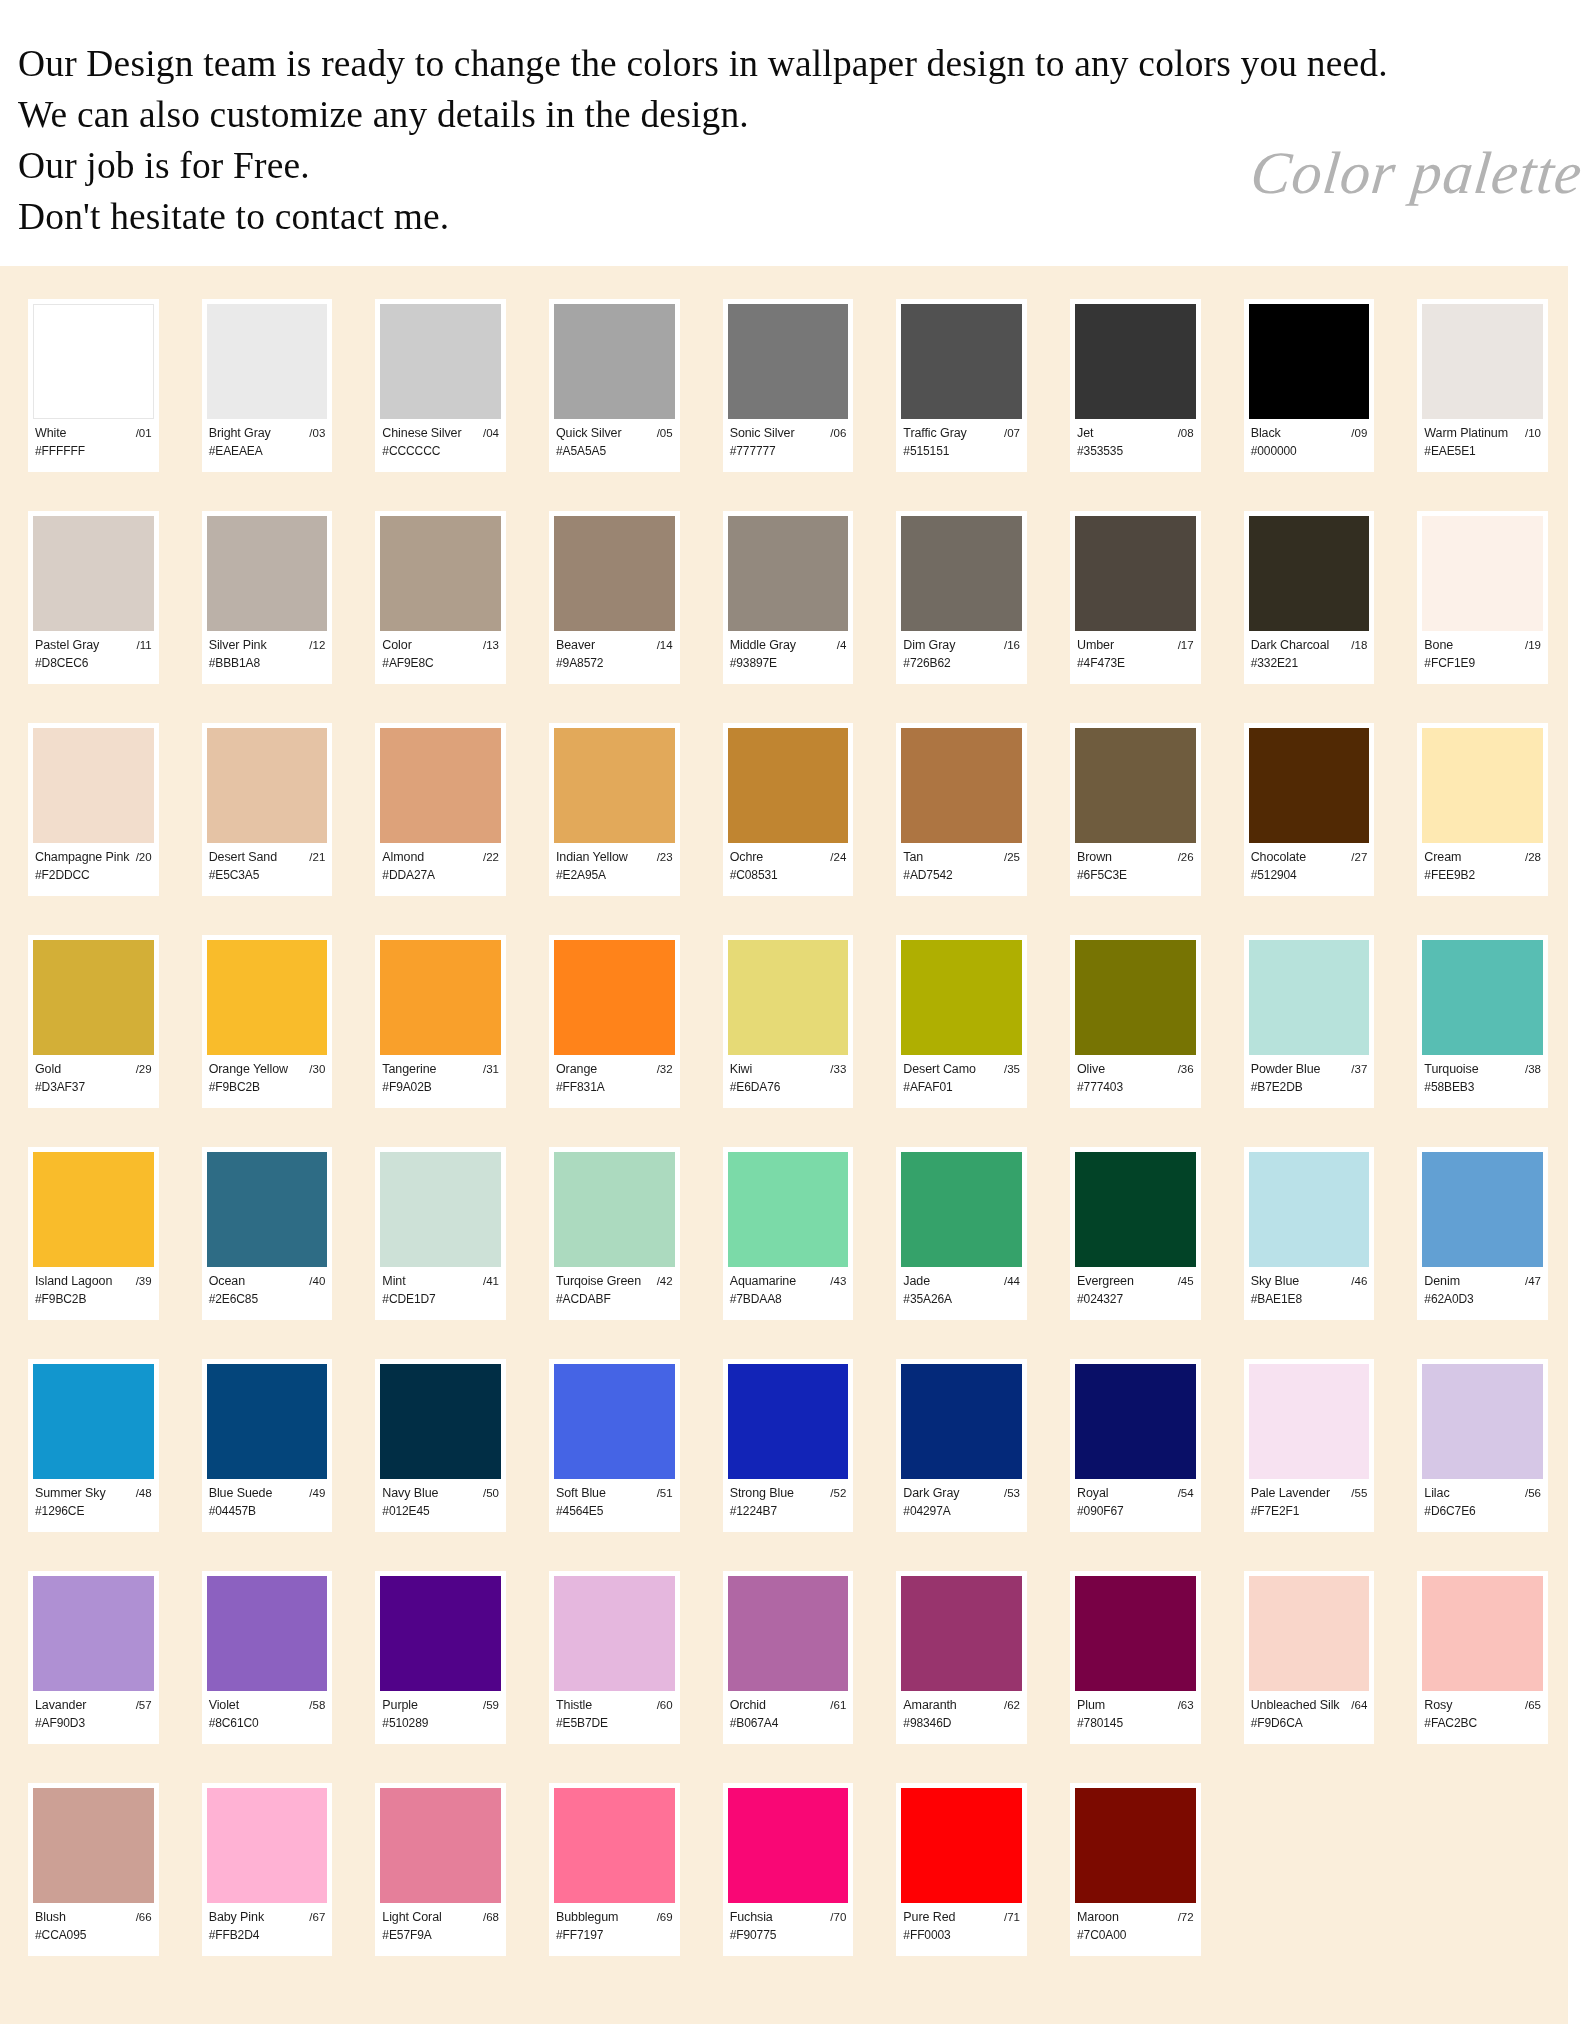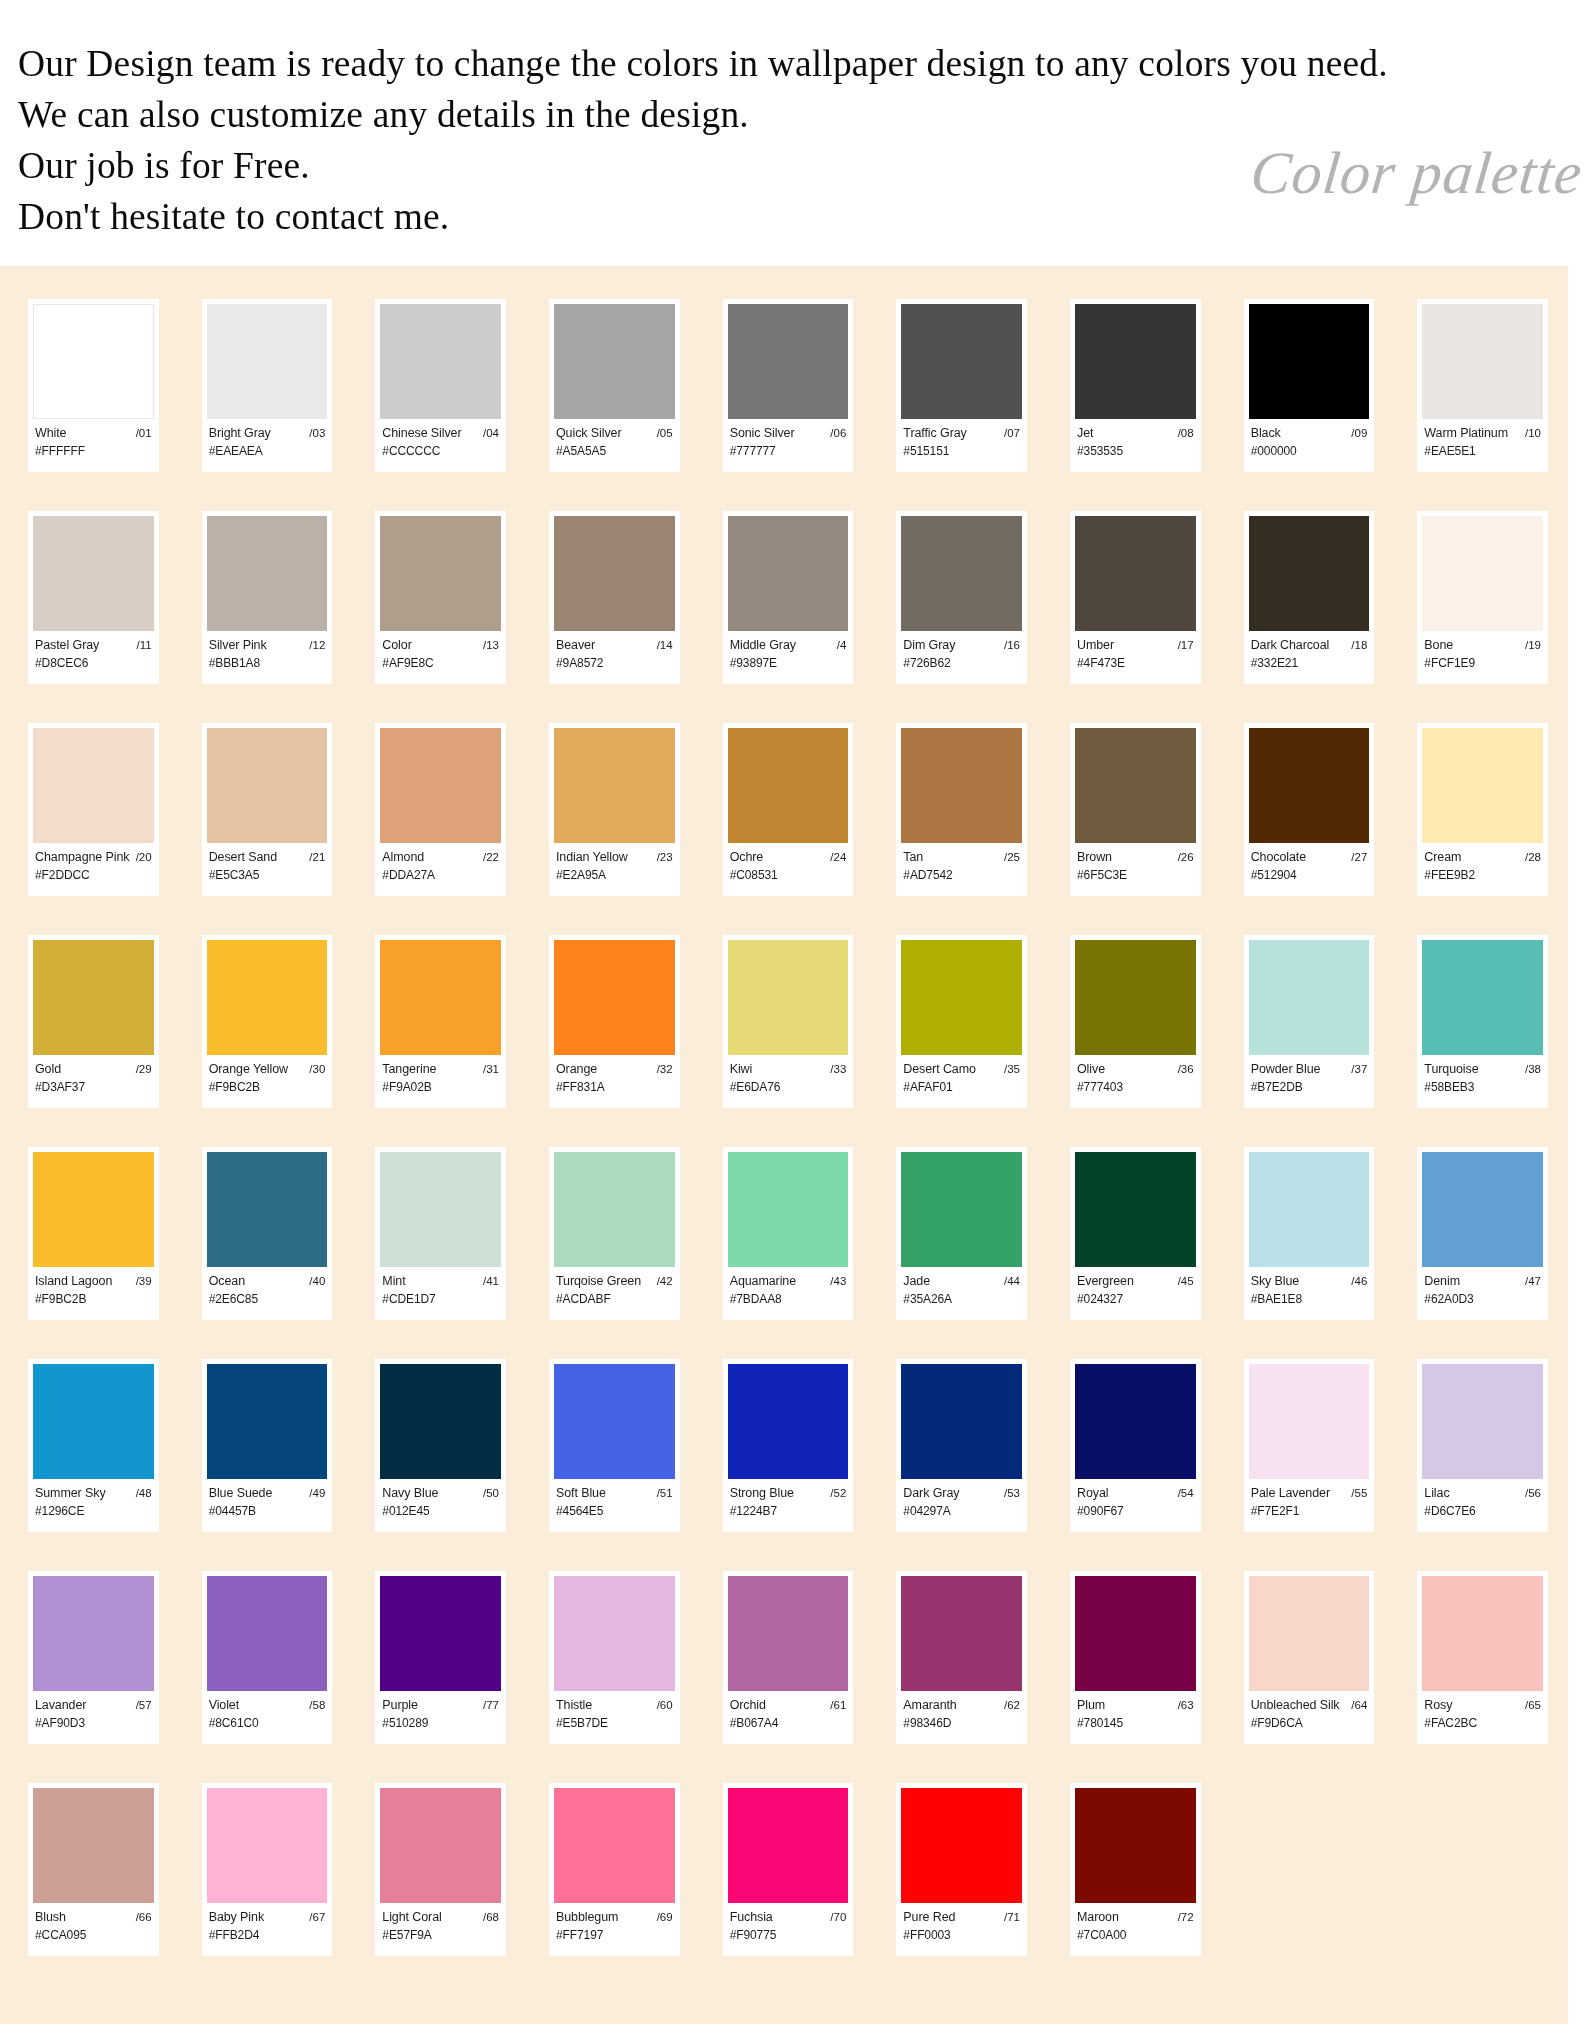--- a/index.html
+++ b/index.html
@@ -694,21 +694,21 @@
               <span class="cidx">/58</span>
             </div>
             <div class="chex">#8C61C0</div>
           </div>
         </div>
         <div class="swatch-card">
           <div class="chip" style="background: rgb(81, 2, 137);"></div>
           <div class="meta">
             <div class="meta-top">
               <span class="cname">Purple</span>
-              <span class="cidx">/77</span>
+              <span class="cidx">/59</span>
             </div>
             <div class="chex">#510289</div>
           </div>
         </div>
         <div class="swatch-card">
           <div class="chip" style="background: rgb(229, 183, 222);"></div>
           <div class="meta">
             <div class="meta-top">
               <span class="cname">Thistle</span>
               <span class="cidx">/60</span>

